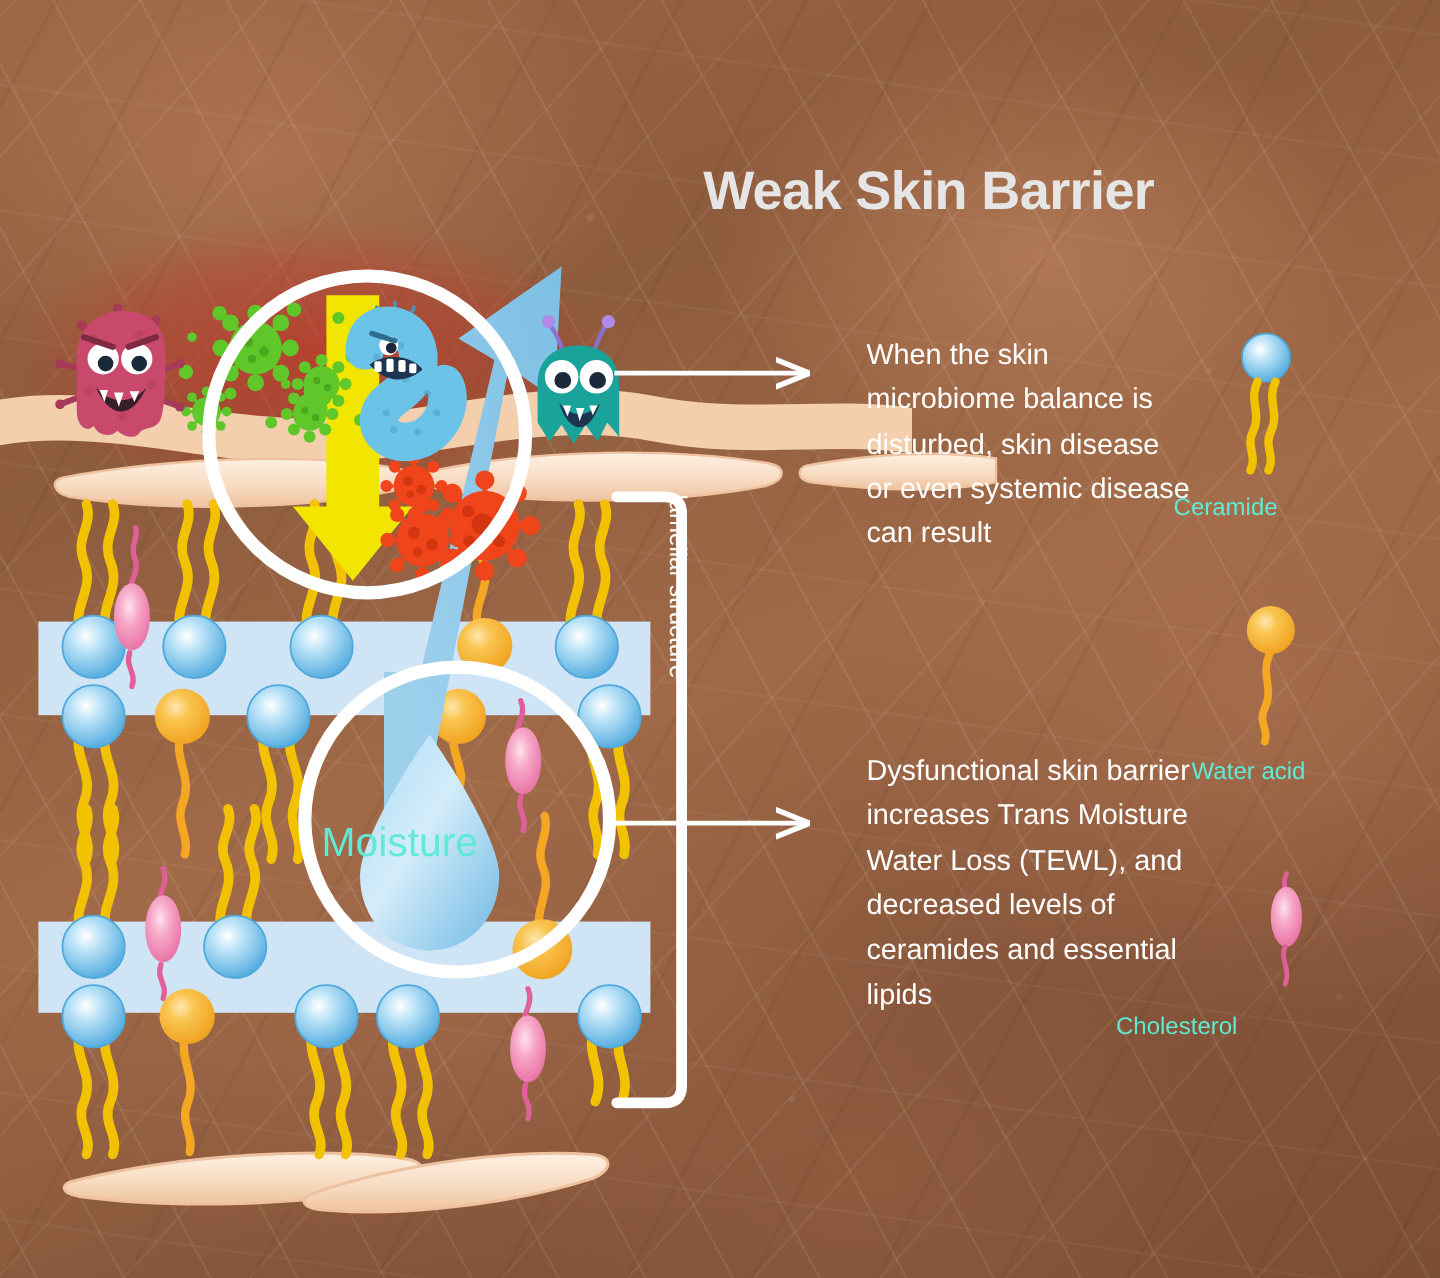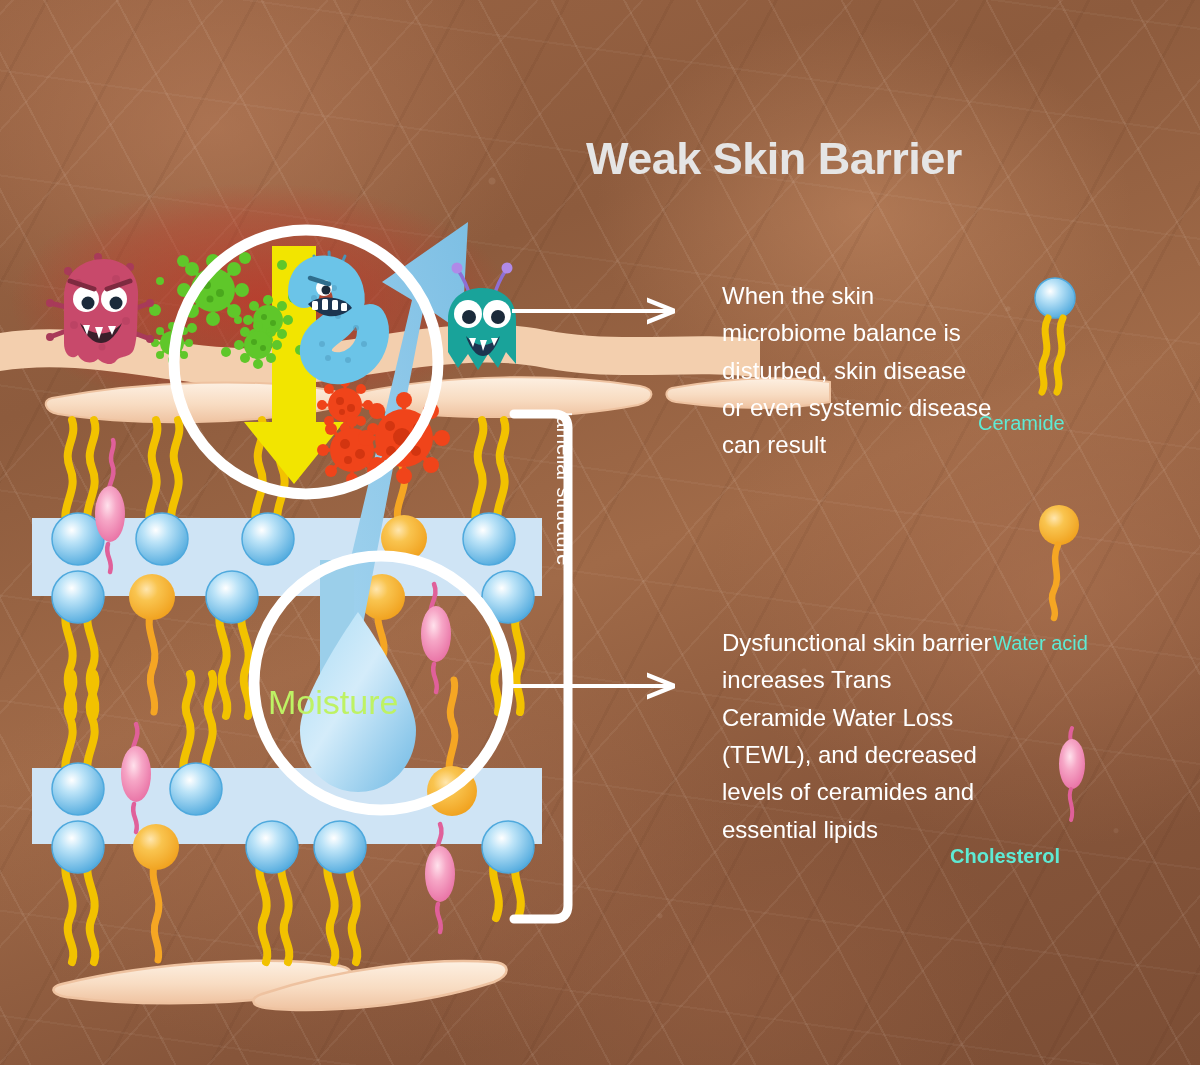--- a/index.html
+++ b/index.html
@@ -65,30 +65,30 @@
     font-size:24px;line-height:1.555;color:#ffffff;
   }
   #para-microbiome{left:722px;top:277px;}
   #para-tewl{left:722px;top:624px;}
 
   .legend-label{
     position:absolute;font-size:20px;color:#5eead4;white-space:nowrap;
   }
   #lbl-ceramide{left:978px;top:412px;}
   #lbl-fatty{left:993px;top:632px;}
-  #lbl-chol{left:950px;top:845px;font-weight:bold;}
+  #lbl-chol{left:930px;top:845px;}
 
   .vert-label{
     position:absolute;left:575px;top:412px;
     font-size:20px;color:#ffffff;white-space:nowrap;
     transform-origin:left top;transform:rotate(90deg);
   }
   .moisture-label{
     position:absolute;left:268px;top:683px;
-    font-size:34px;color:#bef264;white-space:nowrap;font-weight:500;
+    font-size:34px;color:#5eead4;white-space:nowrap;font-weight:500;
   }
 
   
   svg.layer{position:absolute;left:0;top:0;width:1200px;height:1065px;overflow:visible;}
 </style>
 </head>
 <body>
 
 <div id="stage">
 
@@ -630,21 +630,21 @@
       <ellipse cx="1072" cy="764" rx="13" ry="25" fill="url(#gChol)"></ellipse>
       <path d="M1071,789 C1066,800 1076,806 1071,820" fill="none" stroke="#e0609a" stroke-width="4" stroke-linecap="round"></path>
     </g>
   </svg>
 
   <div class="title">Weak Skin Barrier</div>
 
 
   <div class="para" id="para-microbiome">When the skin microbiome balance is disturbed, skin disease or even systemic disease can result</div>
 
-  <div class="para" id="para-tewl">Dysfunctional skin barrier increases Trans Ceramide Water Loss (TEWL), and decreased levels of ceramides and essential lipids</div>
+  <div class="para" id="para-tewl">Dysfunctional skin barrier increases Trans Moisture Water Loss (TEWL), and decreased levels of ceramides and essential lipids</div>
 
   <div class="vert-label">lamellar structure</div>
 
   <div class="moisture-label">Moisture</div>
 
   <div class="legend-label" id="lbl-ceramide">Ceramide</div>
   <div class="legend-label" id="lbl-fatty">Water acid</div>
   <div class="legend-label" id="lbl-chol">Cholesterol</div>
 
 </div>

